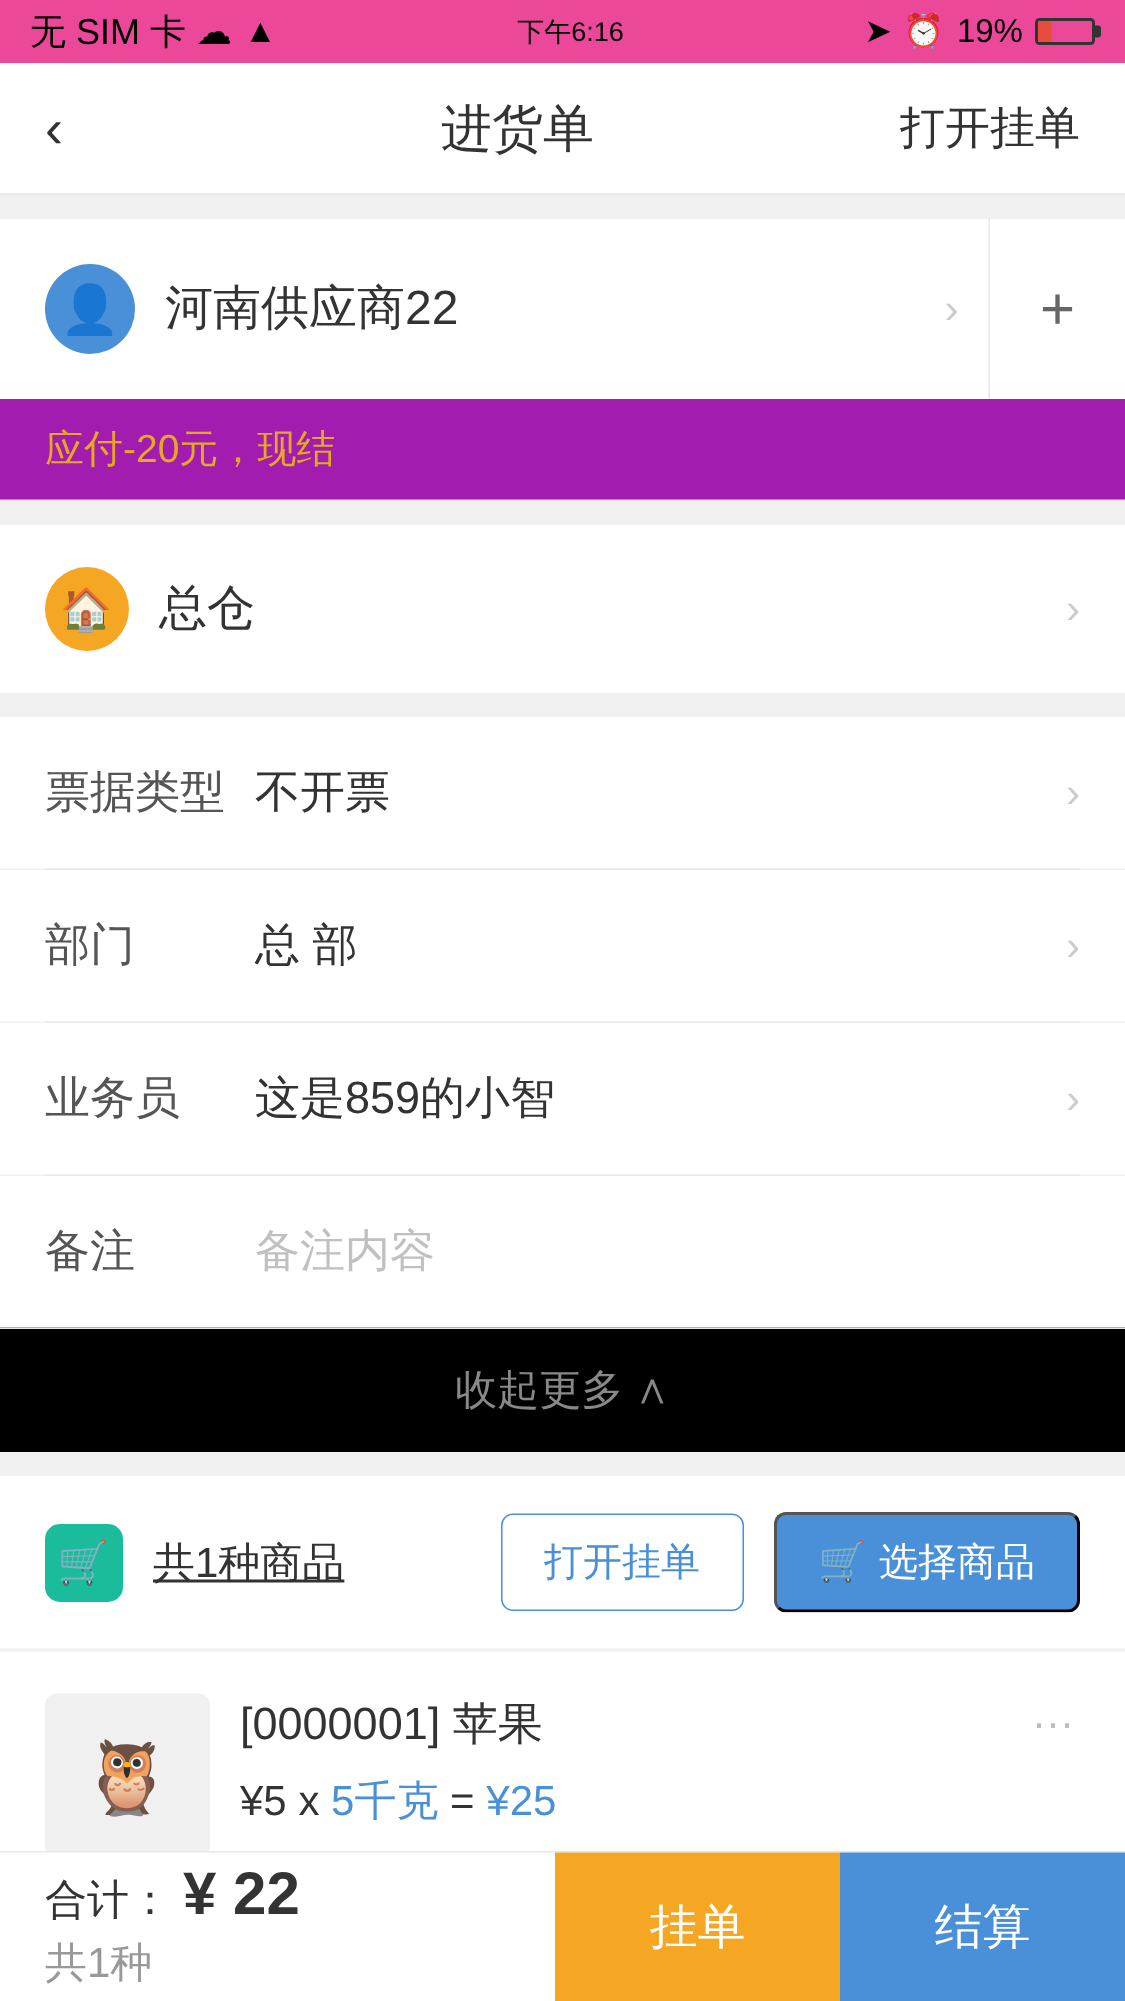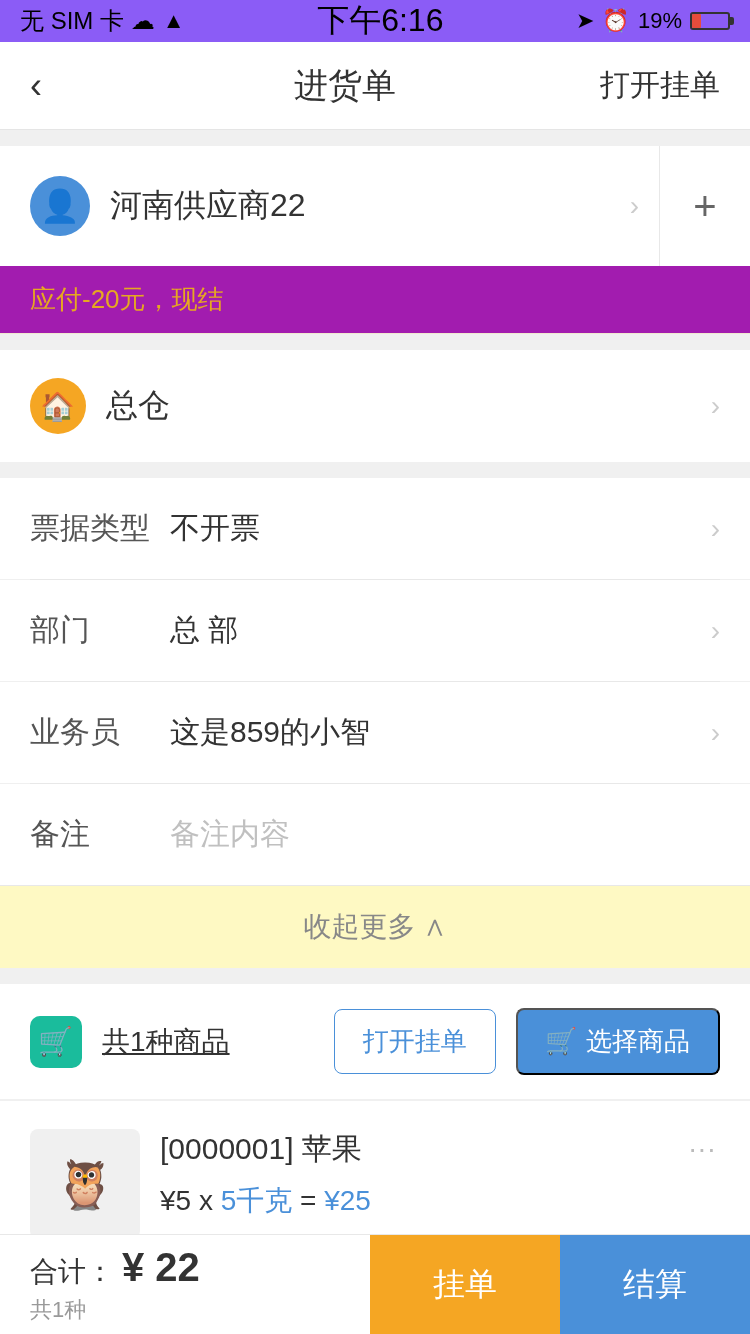--- a/index.html
+++ b/index.html
@@ -10,30 +10,30 @@
       font-family: -apple-system, "PingFang SC", "Helvetica Neue", Arial, sans-serif;
       background: #f0f0f0;
       font-size: 28px;
       color: #333;
     }
 
     
     .status-bar {
       width: 750px;
       height: 42px;
-      background: #8b5cf6;
+      background: #ec4899;
       display: flex;
       align-items: center;
       justify-content: space-between;
       padding: 0 20px;
       font-size: 24px;
       color: #000;
     }
     .status-bar-left { display: flex; align-items: center; gap: 8px; }
-    .status-bar-center { font-weight: 500; font-size: 32px; }
+    .status-bar-center { font-weight: 500; font-size: 18px; }
     .status-bar-right { display: flex; align-items: center; gap: 8px; font-size: 22px; }
     .battery-icon {
       width: 40px; height: 18px;
       border: 2px solid #333;
       border-radius: 3px;
       position: relative;
       display: inline-flex;
       align-items: center;
     }
     .battery-icon::after {
@@ -135,21 +135,21 @@
       align-items: center;
       padding: 30px;
       cursor: pointer;
     }
     .form-label { font-size: 30px; color: #555; width: 140px; flex-shrink: 0; }
     .form-value { flex: 1; font-size: 30px; color: #333; }
     .form-value.placeholder { color: #c0c0c0; }
 
     
     .collapse-bar {
-      background: #fef9c3;
+      background: #000000;
       display: flex;
       align-items: center;
       justify-content: center;
       padding: 22px 42px;
       font-size: 28px;
       color: #888;
       cursor: pointer;
       border-top: 1px solid #e8e8e8;
     }
 
@@ -223,21 +223,21 @@
       align-items: center;
       background: #fff;
       border-top: 1px solid #e8e8e8;
     }
     .footer-total {
       flex: 1;
       padding: 0 30px;
     }
     .footer-total-line1 { font-size: 28px; color: #333; display: flex; align-items: baseline; gap: 8px; }
     .footer-total-line1 .amount { font-size: 40px; font-weight: 600; color: #333; }
-    .footer-total-line2 { font-size: 22px; color: #999; margin-top: 4px; }
+    .footer-total-line2 { font-size: 28px; color: #999; margin-top: 4px; }
     .footer-btn-hang {
       width: 190px;
       height: 100px;
       background: #f5a623;
       display: flex; align-items: center; justify-content: center;
       font-size: 32px; color: #fff;
       cursor: pointer;
     }
     .footer-btn-checkout {
       width: 190px;

